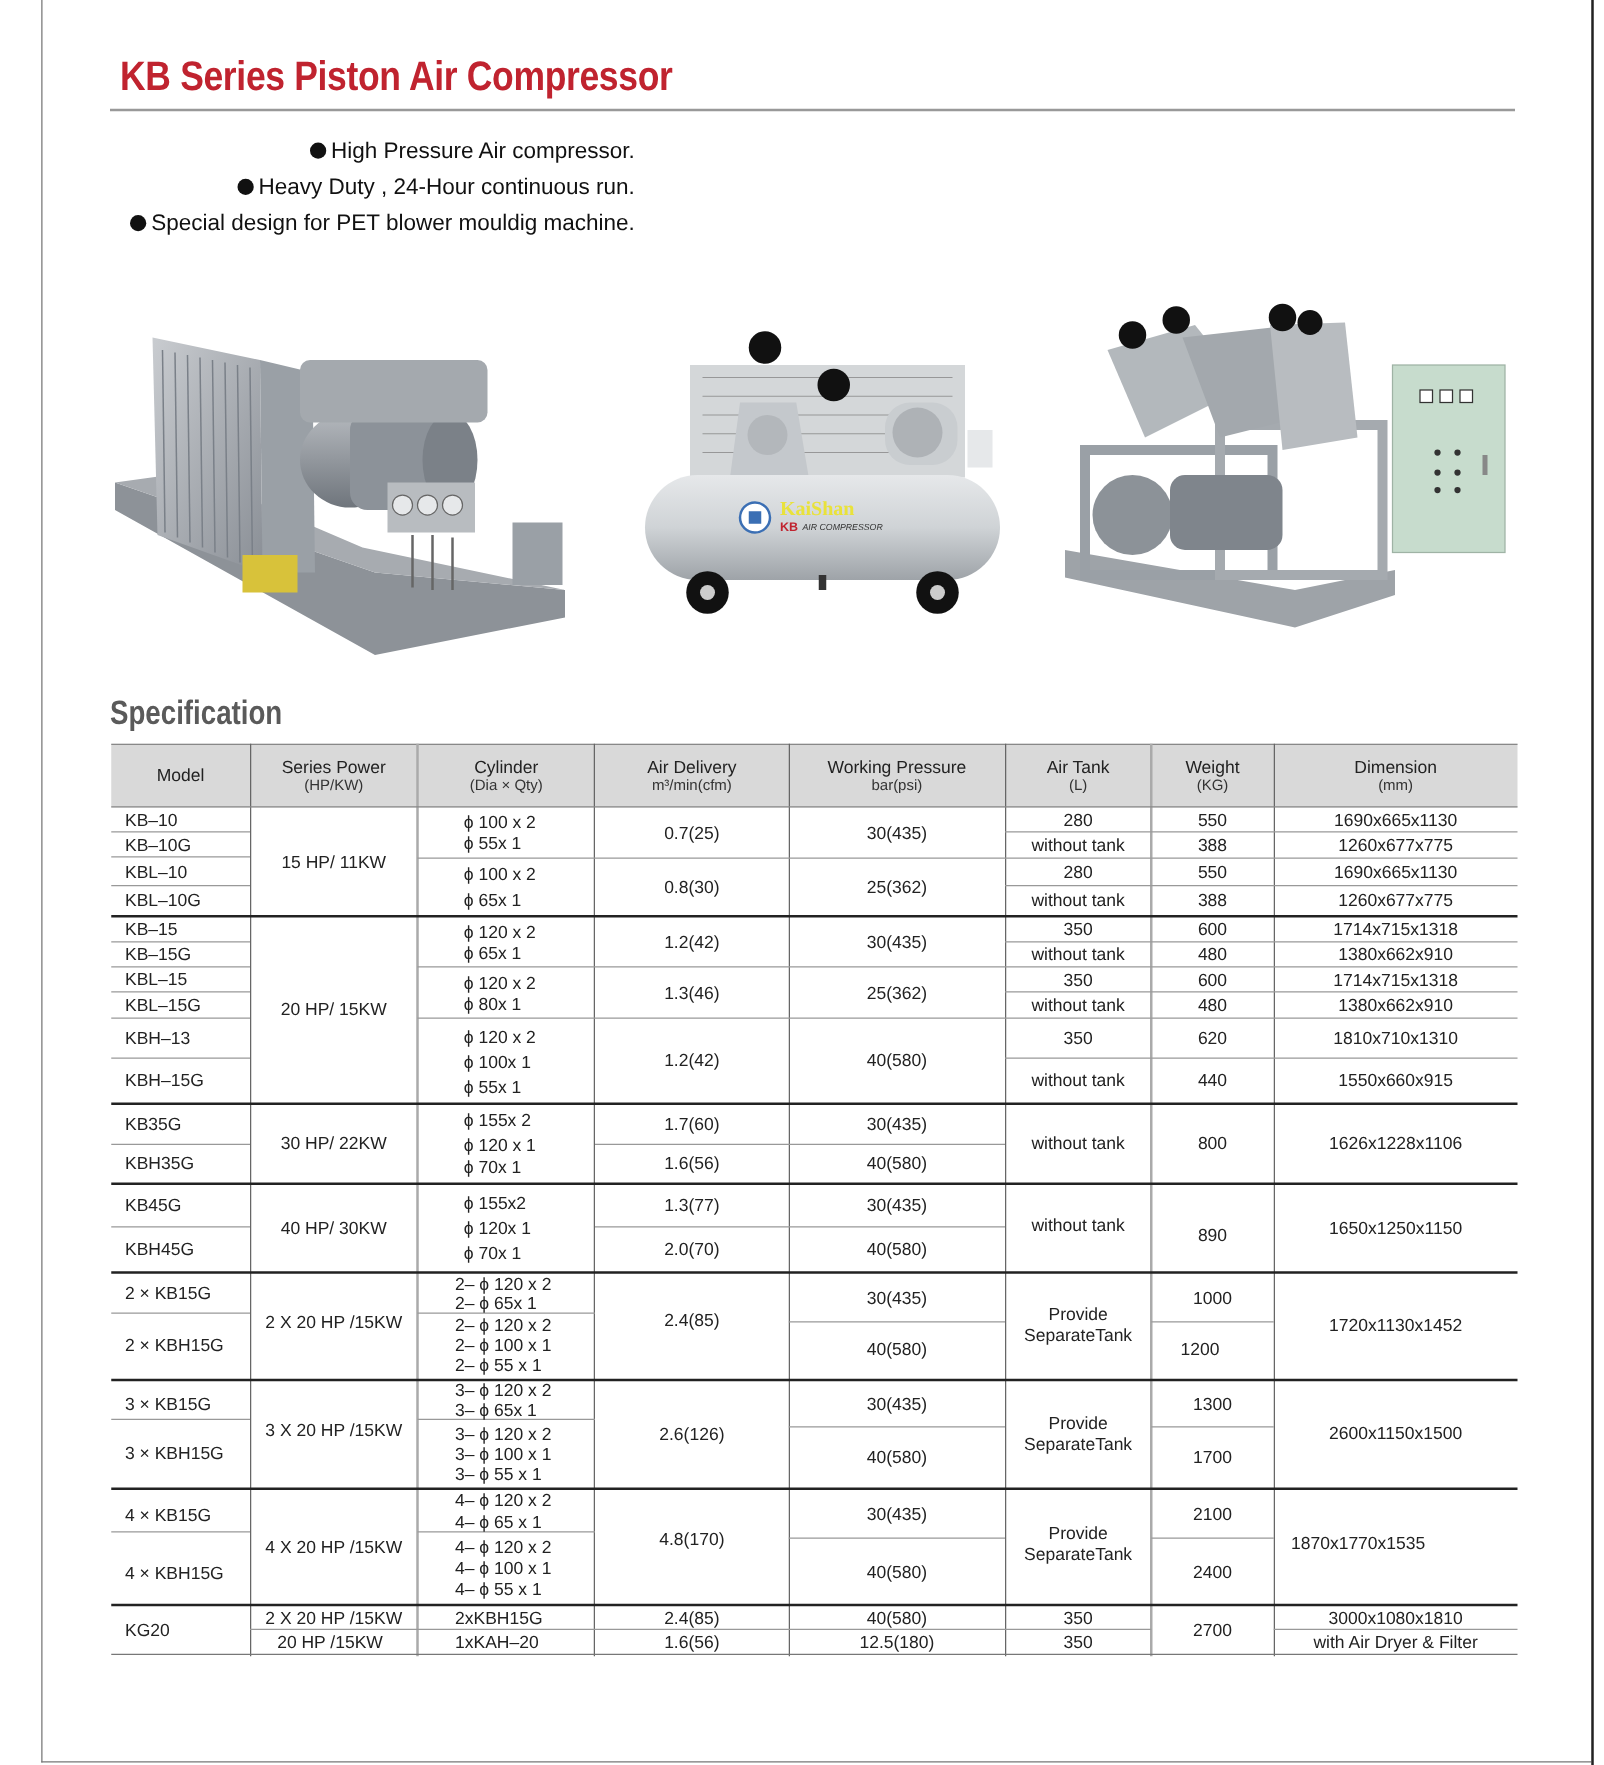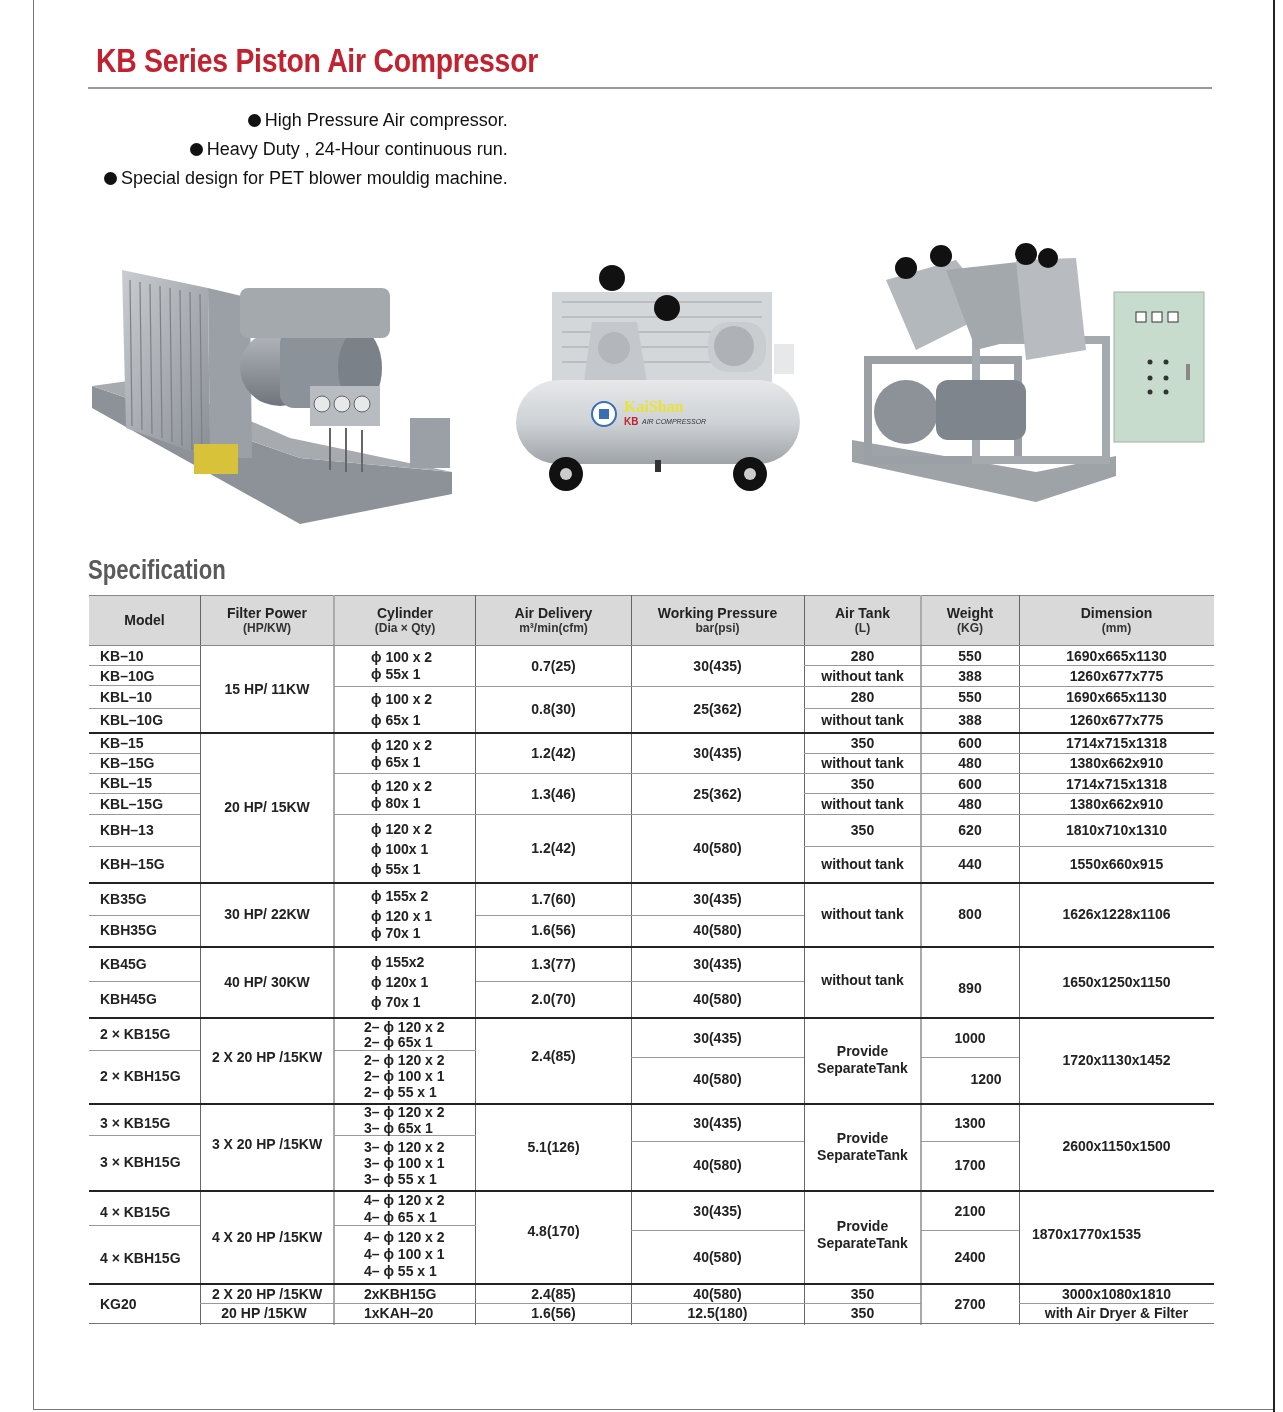--- a/index.html
+++ b/index.html
@@ -6,21 +6,21 @@
   body{width:1283px;height:1412px;position:relative;overflow:hidden;font-family:"Liberation Sans",sans-serif;color:#222;}
   .frame{position:absolute;left:33px;top:-2px;width:1240px;height:1412px;border-left:1.5px solid #777;border-bottom:1.5px solid #777;box-sizing:border-box;}
   .rframe{position:absolute;left:1273px;top:0;width:1.5px;height:1412px;background:#222;}
   .title{position:absolute;left:96px;top:42px;font-family:"Liberation Sans",sans-serif;font-weight:bold;font-size:33px;color:#c0232f;letter-spacing:-0.3px;transform:scaleX(0.86);transform-origin:left top;white-space:nowrap;}
   .title-rule{position:absolute;left:88px;top:87px;width:1124px;height:2px;background:#999;}
   .bullets{position:absolute;left:104px;top:106px;text-align:right;}
   .bullet{font-size:18px;height:29px;line-height:29px;white-space:nowrap;color:#111;}
   .bullet .dot{display:inline-block;width:13px;height:13px;border-radius:50%;background:#111;margin-right:4px;vertical-align:-1px;}
   .photo{position:absolute;}
   .spec-title{position:absolute;left:88px;top:555px;font-size:27px;font-weight:bold;color:#5a5a5a;transform:scaleX(0.82);transform-origin:left top;white-space:nowrap;}
-  .tbl{position:absolute;left:89px;top:595px;width:1125px;height:730px;font-weight:bold;}
+  .tbl{position:absolute;left:89px;top:595px;width:1125px;height:730px;}
   .hdr{position:absolute;left:0;top:0;width:1125px;height:50px;background:#d9d9d9;border-top:1.5px solid #888;}
   .c{position:absolute;display:flex;flex-direction:column;align-items:center;justify-content:center;text-align:center;font-size:14px;line-height:17px;color:#222;box-sizing:border-box;}
   .cl{align-items:flex-start;padding-left:11px;}
   .h1{font-size:14px;line-height:16px;}
   .h2{font-size:12px;line-height:15px;color:#333;}
   .vl{position:absolute;width:1px;background:#666;}
   .vl.thick{width:2px;background:#aaa;}
   .hl{position:absolute;height:1px;background:#999;}
   .hl.thick{height:2px;background:#222;}
   .cyl{align-items:flex-start;padding-left:0;}
@@ -147,21 +147,21 @@
 
 <div class="spec-title">Specification</div>
 
 <div class="tbl">
 
   <div class="hdr"></div>
   <div class="c" style="left:0;top:0;width:111px;height:50px">
       <span class="h1">Model</span>
     </div>
   <div class="c" style="left:111px;top:0;width:134px;height:50px">
-      <span class="h1">Filter Power</span>
+      <span class="h1">Series Power</span>
       <span class="h2">(HP/KW)</span>
     </div>
   <div class="c" style="left:245px;top:0;width:142px;height:50px">
       <span class="h1">Cylinder</span>
       <span class="h2">(Dia × Qty)</span>
     </div>
   <div class="c" style="left:387px;top:0;width:155px;height:50px">
       <span class="h1">Air Delivery</span>
       <span class="h2">m³/min(cfm)</span>
     </div>
@@ -347,41 +347,41 @@
       <span style="line-height:16px">2– ϕ 55 x 1</span>
     </div>
   <div class="c" style="left:387px;top:424px;width:155px;height:74px">2.4(85)</div>
   <div class="c" style="left:542px;top:424px;width:173px;height:38px">30(435)</div>
   <div class="c" style="left:542px;top:463px;width:173px;height:43px">40(580)</div>
   <div class="c" style="left:715px;top:424px;width:117px;height:82px">
       <span>Provide</span>
       <span>SeparateTank</span>
     </div>
   <div class="c" style="left:832px;top:424px;width:98px;height:38px">1000</div>
-  <div class="c" style="left:848px;top:463px;width:98px;height:43px">1200</div>
+  <div class="c" style="left:822px;top:463px;width:98px;height:43px">1200</div>
   <div class="c" style="left:930px;top:424px;width:195px;height:82px">1720x1130x1452</div>
 
   <div class="hl thick" style="left:0;top:508px;width:1125px"></div>
   <div class="hl" style="left:0;top:540px;width:111px"></div>
   <div class="hl" style="left:245px;top:540px;width:142px"></div>
   <div class="hl" style="left:542px;top:546px;width:173px"></div>
   <div class="hl" style="left:832px;top:546px;width:98px"></div>
   <div class="c cl" style="left:0;top:510px;width:111px;height:37px">3 × KB15G</div>
   <div class="c cl" style="left:0;top:541px;width:111px;height:53px">3 × KBH15G</div>
   <div class="c" style="left:111px;top:510px;width:134px;height:78px">3 X 20 HP /15KW</div>
   <div class="c cyl" style="left:275px;top:510px;width:110px;height:30px">
       <span style="line-height:16px">3– ϕ 120 x 2</span>
       <span style="line-height:16px">3– ϕ 65x 1</span>
     </div>
   <div class="c cyl" style="left:275px;top:541px;width:110px;height:53px">
       <span style="line-height:16px">3– ϕ 120 x 2</span>
       <span style="line-height:16px">3– ϕ 100 x 1</span>
       <span style="line-height:16px">3– ϕ 55 x 1</span>
     </div>
-  <div class="c" style="left:387px;top:510px;width:155px;height:84px">5.1(126)</div>
+  <div class="c" style="left:387px;top:510px;width:155px;height:84px">2.6(126)</div>
   <div class="c" style="left:542px;top:510px;width:173px;height:36px">30(435)</div>
   <div class="c" style="left:542px;top:547px;width:173px;height:47px">40(580)</div>
   <div class="c" style="left:715px;top:510px;width:117px;height:84px">
       <span>Provide</span>
       <span>SeparateTank</span>
     </div>
   <div class="c" style="left:832px;top:510px;width:98px;height:36px">1300</div>
   <div class="c" style="left:832px;top:547px;width:98px;height:47px">1700</div>
   <div class="c" style="left:930px;top:510px;width:195px;height:82px">2600x1150x1500</div>
 

